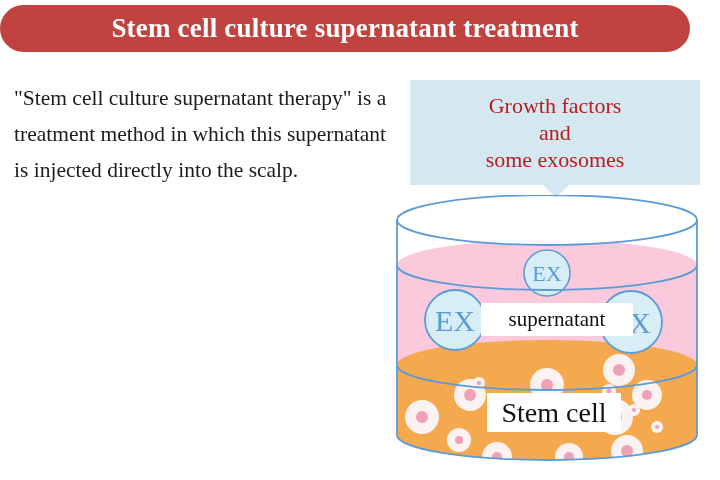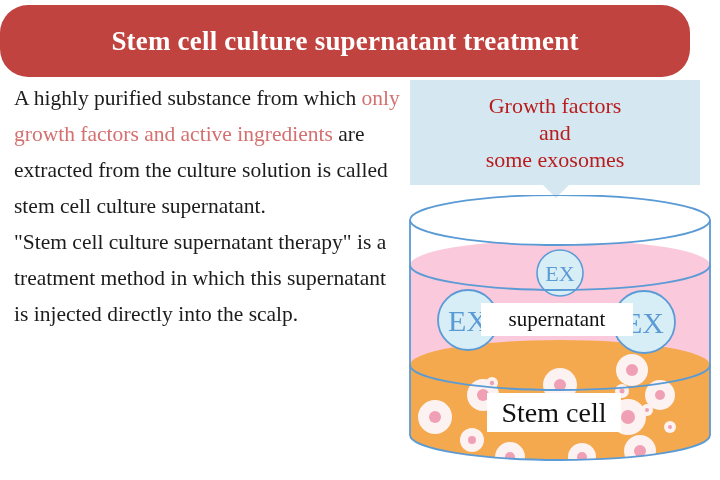--- a/index.html
+++ b/index.html
@@ -14,21 +14,21 @@
     overflow: hidden;
     position: relative;
   }
 
   
   #title-banner {
     position: absolute;
     left: 0px;
     top: 5px;
     width: 690px;
-    height: 72px;
+    height: 47px;
     background: #c1433f;
     border-radius: 28px;
     display: flex;
     align-items: center;
     justify-content: center;
   }
   #title-text {
     color: #ffffff;
     font-size: 27px;
     font-weight: bold;
@@ -80,21 +80,21 @@
     width: 0;
     height: 0;
     border-left: 13px solid transparent;
     border-right: 13px solid transparent;
     border-top: 13px solid #d5e8f2;
   }
 
   
   #cylinder-figure {
     position: absolute;
-    left: 400px;
+    left: 387px;
     top: 195px;
     width: 320px;
     height: 285px;
   }
   #cylinder-svg {
     display: block;
   }
 
   
   .chip {
@@ -121,21 +121,20 @@
   }
 </style>
 </head>
 <body>
 
 <div id="title-banner">
   <span id="title-text">Stem cell culture supernatant treatment</span>
 </div>
 
 <div id="body-copy">
-  <p><span>A highly purified substance from which </span><span class="hl">only growth factors and active ingredients</span><span> are extracted from the culture solution is called stem cell culture supernatant.</span></p>
   <p>"Stem cell culture supernatant therapy" is a treatment method in which this supernatant is injected directly into the scalp.</p>
 </div>
 
 <div id="callout-box">
   <span id="callout-text">Growth factors
 and
 some exosomes</span>
 </div>
 <div id="callout-tail"></div>
 

